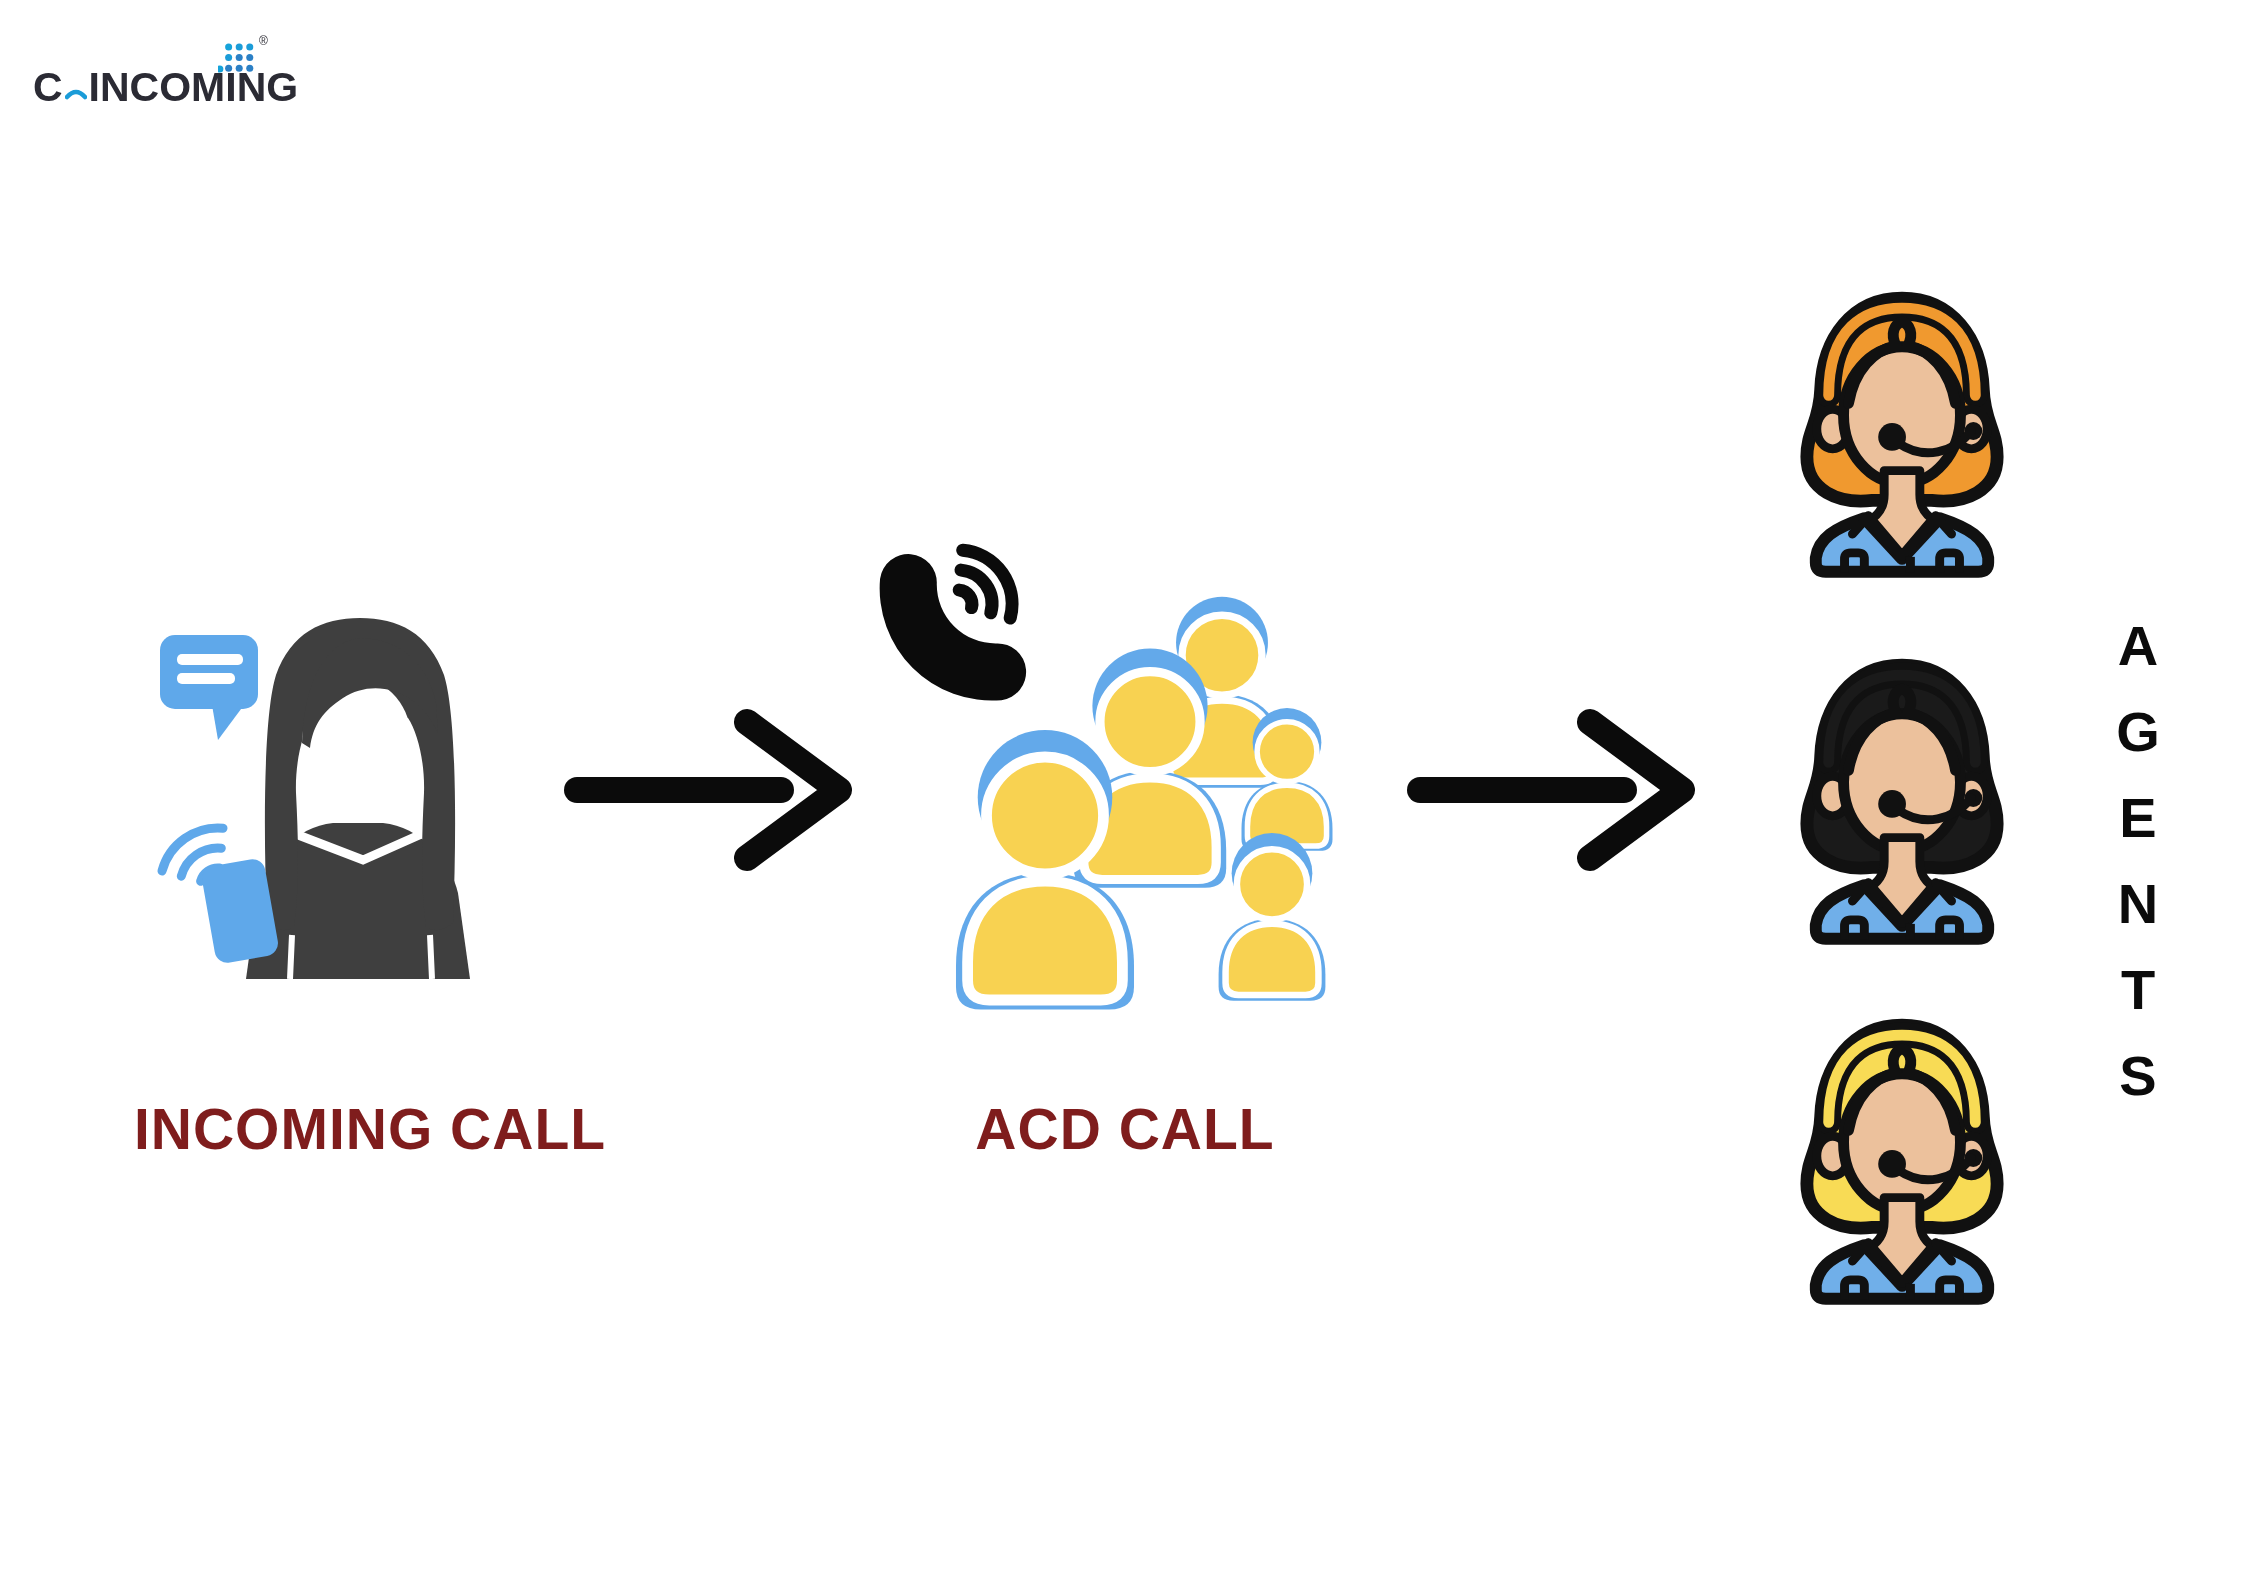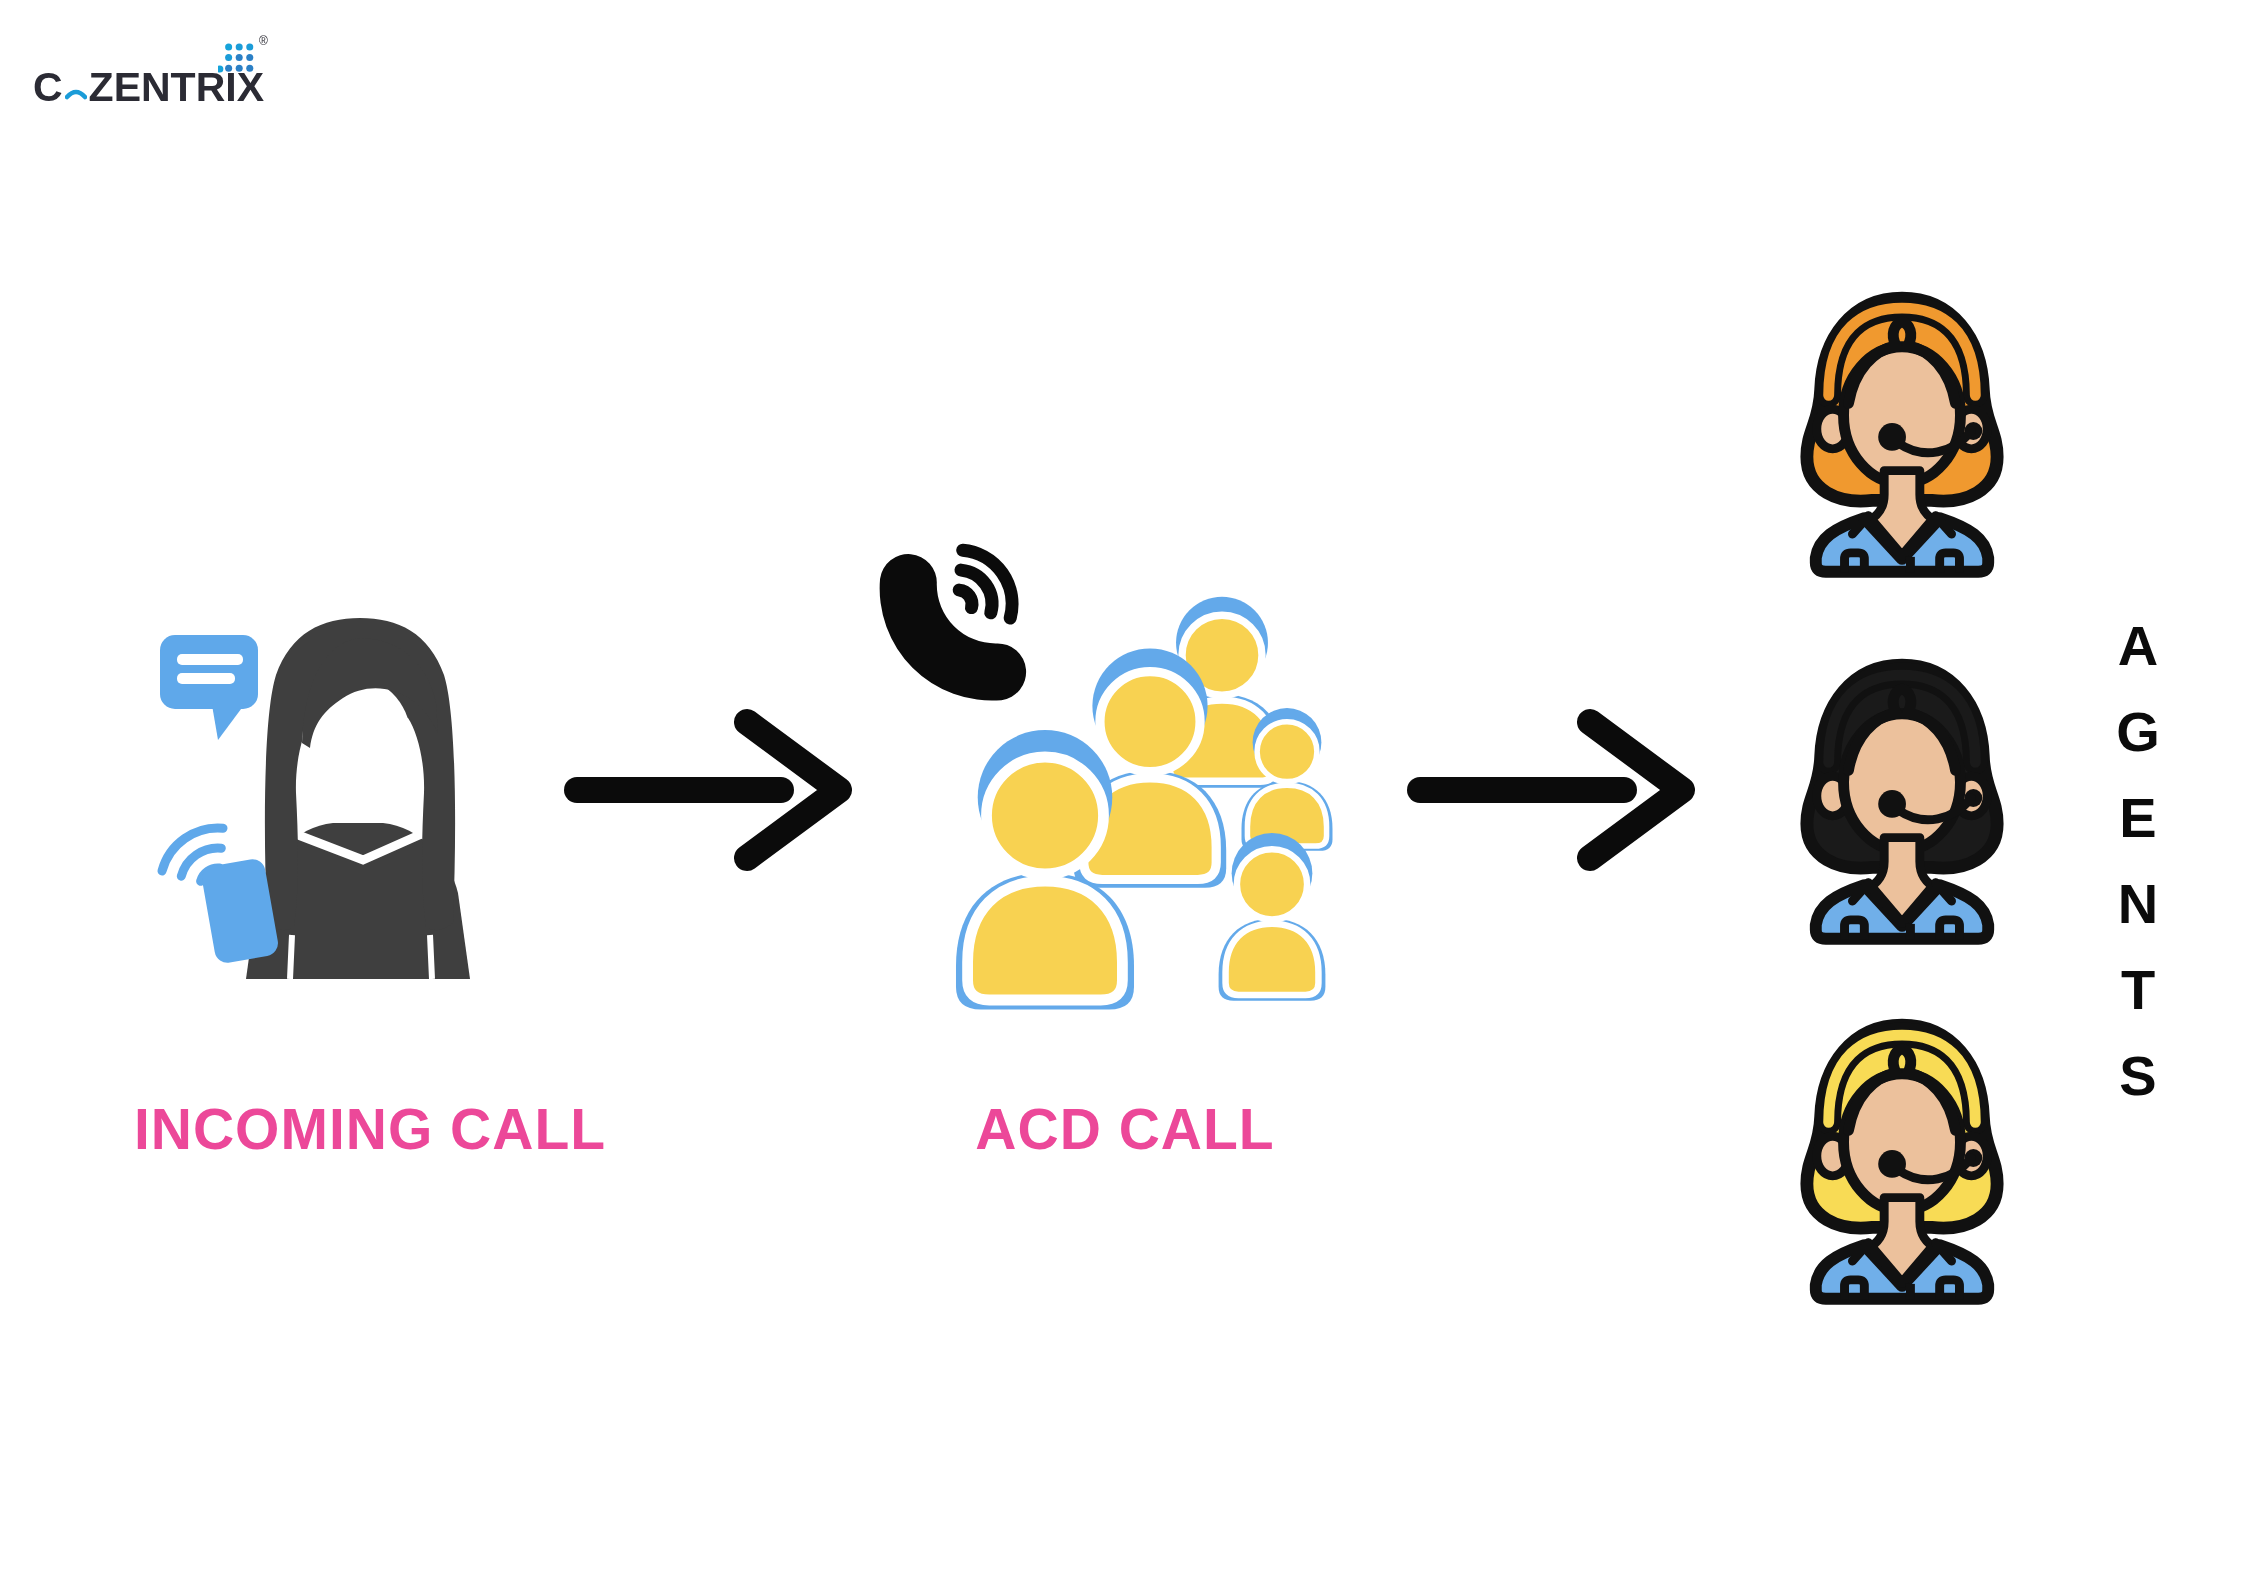--- a/index.html
+++ b/index.html
@@ -16,21 +16,21 @@
     position:absolute; left:0; top:24px;
     font-size:41px; font-weight:bold; color:#2b2b34; letter-spacing:0px;
     white-space:nowrap; display:flex; align-items:center;
   }
   .logo-dash { display:inline-block; margin:10px 2px 0 2px; }
   .logo-dots { position:absolute; left:185px; top:0px; width:60px; height:44px; }
   .logo-reg  { position:absolute; left:226px; top:-6px; font-size:12px; color:#2b2b34; }
 
   
   .flow-label {
-    font-size:57px; font-weight:bold; color:#ec4899; letter-spacing:1px;
+    font-size:57px; font-weight:bold; color:#7f1d1d; letter-spacing:1px;
     text-align:center; white-space:nowrap;
   }
   .label-incoming { left:65px;  top:1096px; width:610px; }
   .label-acd      { left:880px; top:1096px; width:490px; }
 
   
   .agents-word { left:2103px; top:616px; width:70px; }
   .agents-word .vchar {
     height:86px; width:70px; text-align:center;
     font-size:56px; font-weight:bold; color:#0b0b0b; line-height:60px;
@@ -38,21 +38,21 @@
 </style>
 </head>
 <body>
 
 <div class="abs logo">
   <div class="logo-text">
     <span>C</span>
     <svg class="logo-dash" width="22" height="14" viewBox="0 0 22 14">
       <path d="M2,11 Q11,1 20,11" fill="none" stroke="#1b9cd8" stroke-width="4.5" stroke-linecap="round"></path>
     </svg>
-    <span>ZENTRIX</span>
+    <span>INCOMING</span>
   </div>
   <svg class="logo-dots" width="60" height="50" viewBox="0 0 60 50">
     <circle cx="8" cy="8" r="4" fill="#16a3da"></circle>
     <circle cx="20" cy="8" r="4" fill="#1b9cd8"></circle>
     <circle cx="32" cy="8" r="4" fill="#1b9cd8"></circle>
     <circle cx="8" cy="20" r="4" fill="#1b9cd8"></circle>
     <circle cx="20" cy="20" r="4" fill="#2b80c6"></circle>
     <circle cx="32" cy="20" r="4" fill="#2b80c6"></circle>
     <circle cx="-2" cy="33" r="4" fill="#16a3da"></circle>
     <circle cx="8" cy="32" r="4" fill="#2b80c6"></circle>

